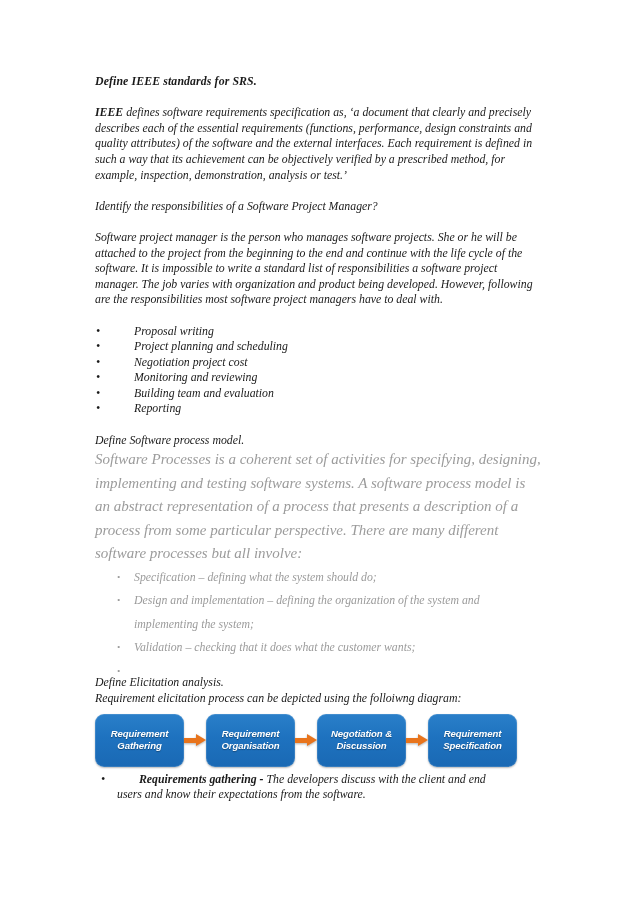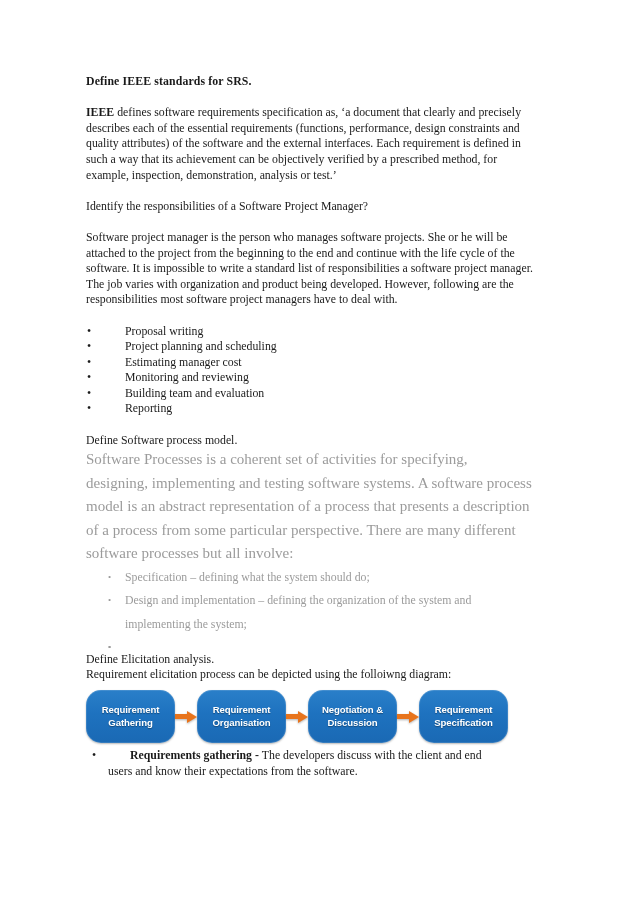--- a/index.html
+++ b/index.html
@@ -18,23 +18,24 @@
   }
   .page {
     position: absolute;
     left: 0; top: 0;
     width: 636px;
     height: 900px;
     background: #ffffff;
   }
   .content {
     position: absolute;
-    left: 86px;
+    left: 95px;
     top: 74px;
     width: 447px;
+    font-style: italic;
   }
 
   
   .heading-bold {
     font-size: 11.8px;
     font-weight: bold;
     line-height: 15.6px;
     margin: 0;
     letter-spacing: 0.01em;
   }
@@ -111,21 +112,21 @@
     position: relative;
     width: 416px;
     height: 53px;
     margin: 7px 0 5px 0;
     display: flex;
     align-items: center;
   }
   .proc-box {
     width: 89px;
     height: 53px;
-    border-radius: 15px;
+    border-radius: 9px;
     background: linear-gradient(180deg, #2a7fc9 0%, #1e72bf 45%, #1a69b4 100%);
     box-shadow: inset 0 0 0 1px rgba(255,255,255,0.12),
                 0 1px 2px rgba(0,0,0,0.28);
     display: flex;
     flex-direction: column;
     align-items: center;
     justify-content: center;
     box-sizing: border-box;
     flex: 0 0 auto;
   }
@@ -223,21 +224,21 @@
       <li>
         <span class="dot">•</span>
         <span>Proposal writing</span>
       </li>
       <li>
         <span class="dot">•</span>
         <span>Project planning and scheduling</span>
       </li>
       <li>
         <span class="dot">•</span>
-        <span>Estimating manager cost</span>
+        <span>Negotiation project cost</span>
       </li>
       <li>
         <span class="dot">•</span>
         <span>Monitoring and reviewing</span>
       </li>
       <li>
         <span class="dot">•</span>
         <span>Building team and evaluation</span>
       </li>
       <li>
@@ -256,20 +257,21 @@
       <li>
         <span class="dot">•</span>
         <span>Specification – defining what the system should do;</span>
       </li>
       <li>
         <span class="dot">•</span>
         <span>Design and implementation – defining the organization of the system and implementing the system;</span>
       </li>
       <li>
         <span class="dot">•</span>
+        <span>Validation – checking that it does what the customer wants;</span>
       </li>
       <li>
         <span class="dot">•</span>
       </li>
     </ul>
 
     <div class="spacer-line"></div>
 
     <p class="plain-line">Define Elicitation analysis.</p>
 

